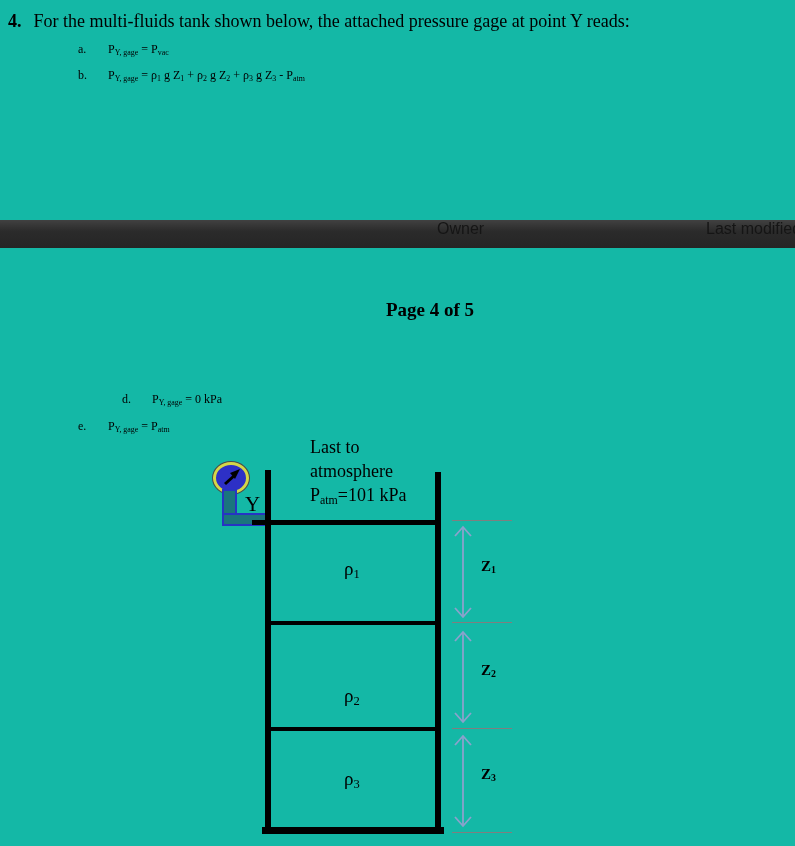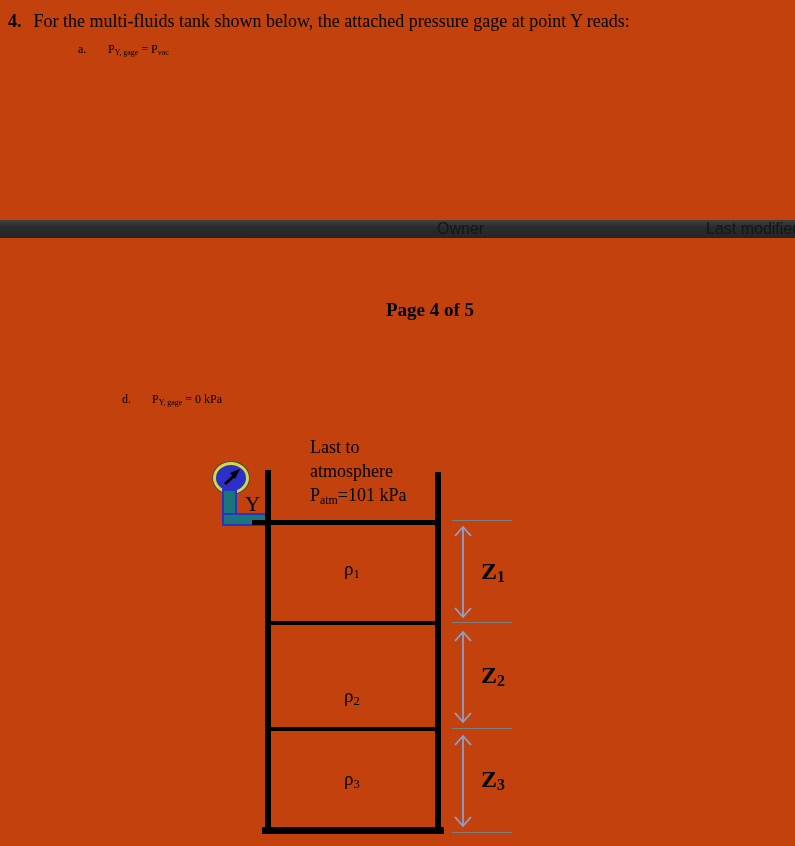--- a/index.html
+++ b/index.html
@@ -1,28 +1,28 @@
 <!DOCTYPE html>
 <html style="--gauge_fill: #2d30c6; --gauge_ring: #d5d747; --pipe_fill: #1a757d; --pipe_edge: #2634c4; --arrow: #8aa2cc;"><head>
 <meta charset="utf-8">
 <style>
   html,body{margin:0;padding:0;background:#fff;}
   .page{
-    position:relative;width:795px;height:846px;overflow:hidden;background:#c2410c;
+    position:relative;width:795px;height:846px;overflow:hidden;background:#14b8a6;
     font-family:"Liberation Serif",serif;color:#000;
   }
   
   .question{position:absolute;left:8px;top:10px;width:700px;font-size:18px;line-height:22px;}
   .qnum{font-weight:bold;margin-right:12px;}
   .opt{position:absolute;left:78px;height:27px;line-height:27px;font-size:12px;white-space:nowrap;}
   .opt .letter{display:inline-block;width:30px;}
   sub{font-size:66%;line-height:0;position:relative;top:.22em;vertical-align:baseline;}
   
   .filebar{
-    position:absolute;left:0;top:220px;width:795px;height:18px;
+    position:absolute;left:0;top:220px;width:795px;height:28px;
     background:linear-gradient(180deg,#414141 0%,#2b2b2b 40%,#252525 100%);
     font-family:"Liberation Sans",sans-serif;font-size:16px;color:#151515;
     line-height:18px;white-space:nowrap;
   }
   .col-owner{position:absolute;left:437px;top:0;}
   .col-modified{position:absolute;left:706px;top:0;}
   
   .pagenum{position:absolute;left:230px;top:299px;width:400px;text-align:center;
     font-size:19px;font-weight:bold;}
   
@@ -35,44 +35,50 @@
   .gauge svg{position:absolute;left:0;top:0;}
   .pipe{position:absolute;background:var(--pipe_fill);border:2px solid var(--pipe_edge);box-sizing:border-box;}
   .pipe-v{left:222px;top:489px;width:15px;height:32px;}
   .pipe-h{left:222px;top:513px;width:47px;height:13px;}
   .ylabel{position:absolute;left:245px;top:492px;font-size:21px;}
   .openlabel{position:absolute;left:310px;top:435px;font-size:18px;line-height:24px;white-space:nowrap;}
   .rho{position:absolute;left:344px;font-size:19px;}
   .dimline{position:absolute;left:452px;width:60px;height:1px;background:#7f7f7f;}
   .dim-arrow{position:absolute;left:451px;}
   .dim-arrow path,.dim-arrow line{stroke:var(--arrow);stroke-width:1.8;fill:none;}
-  .zlabel{position:absolute;left:481px;font-size:24px;font-weight:bold;}
+  .zlabel{position:absolute;left:481px;font-size:15px;font-weight:bold;}
 </style>
 </head>
 <body>
 
 <div class="page">
 
   <div class="question">
     <span class="qnum">4.</span><span>For the multi-fluids tank shown below, the attached pressure gage at point Y reads:</span>
   </div>
 
   <div class="opt" style="top:36px;">
     <span class="letter">a.</span><span class="formula">P<sub>Y, gage</sub> = P<sub>vac</sub></span>
   </div>
+  <div class="opt" style="top:62px;">
+    <span class="letter">b.</span><span class="formula">P<sub>Y, gage</sub> = ρ<sub>1</sub> g Z<sub>1</sub> + ρ<sub>2</sub> g Z<sub>2</sub> + ρ<sub>3</sub> g Z<sub>3</sub> - P<sub>atm</sub></span>
+  </div>
 
   <div class="filebar">
     <span class="col-owner">Owner</span>
     <span class="col-modified">Last modified</span>
   </div>
 
   <div class="pagenum">Page 4 of 5</div>
 
   <div class="opt" style="top:386px;margin-left:44px;">
     <span class="letter">d.</span><span class="formula">P<sub>Y, gage</sub> = 0 kPa</span>
+  </div>
+  <div class="opt" style="top:413px;">
+    <span class="letter">e.</span><span class="formula">P<sub>Y, gage</sub> = P<sub>atm</sub></span>
   </div>
 
   <div class="gauge">
     <svg width="30" height="26" viewBox="0 0 30 26">
       <line x1="9" y1="19" x2="19" y2="10" stroke="#000" stroke-width="3"></line>
       <polygon points="24,4 14,8 19,14" fill="#000"></polygon>
     </svg>
   </div>
   <div class="pipe pipe-v"></div>
   <div class="pipe pipe-h"></div>

